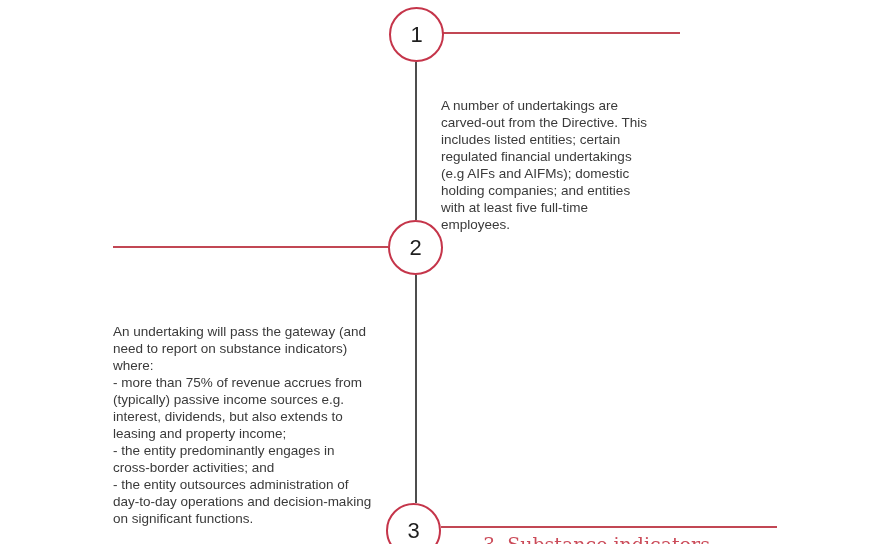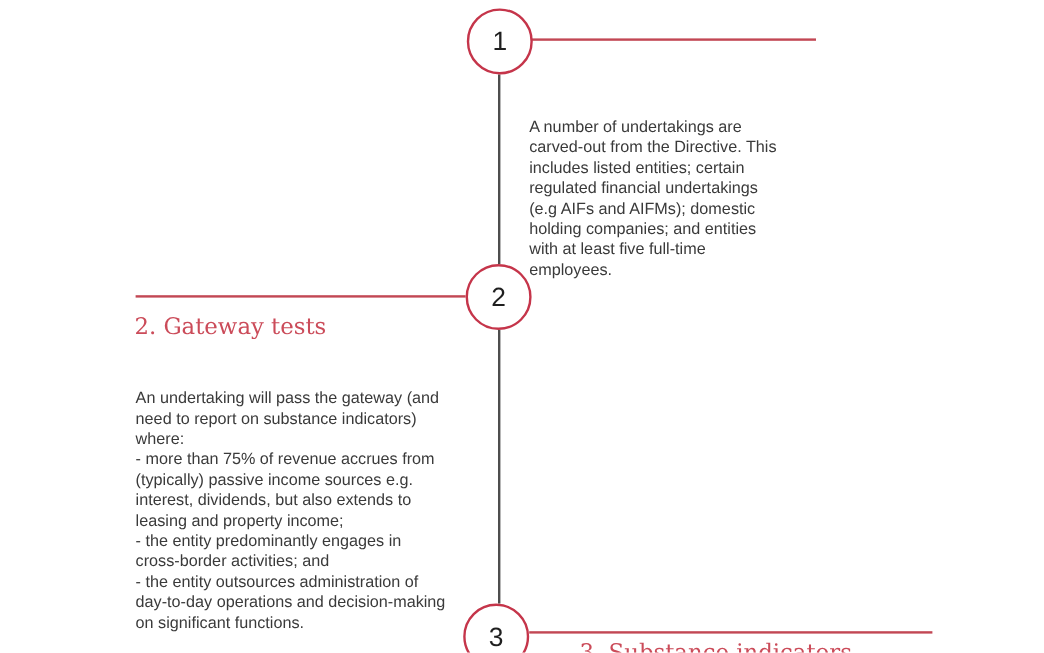--- a/index.html
+++ b/index.html
@@ -103,21 +103,20 @@
 
   <div class="section-body body-1">A number of undertakings are
 carved-out from the Directive. This
 includes listed entities; certain
 regulated financial undertakings
 (e.g AIFs and AIFMs); domestic
 holding companies; and entities
 with at least five full-time
 employees.</div>
 
-  <div class="section-heading heading-2">2. Gateway tests</div>
   <div class="section-body body-2">An undertaking will pass the gateway (and
 need to report on substance indicators)
 where:
 - more than 75% of revenue accrues from
 (typically) passive income sources e.g.
 interest, dividends, but also extends to
 leasing and property income;
 - the entity predominantly engages in
 cross-border activities; and
 - the entity outsources administration of

